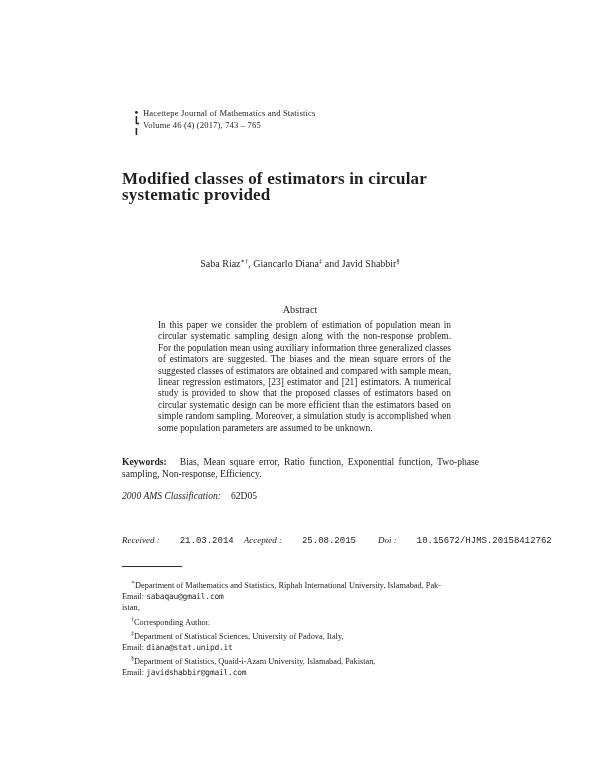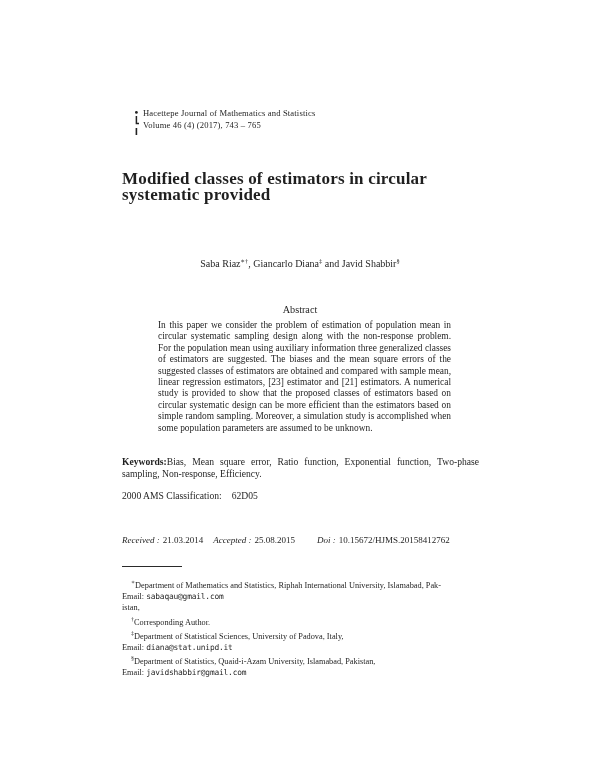--- a/index.html
+++ b/index.html
@@ -78,43 +78,43 @@
   
   .keywords {
     position: absolute;
     top: 456px;
     left: 122px;
     width: 357px;
     font-size: 9.6px;
     line-height: 11.8px;
     text-align: justify;
   }
-  .keywords .kw-label { font-weight: bold; }
+  .keywords .kw-label { font-weight: bold; margin-right: 13px; }
 
   
   .ams {
     position: absolute;
     top: 490px;
     left: 122px;
     width: 357px;
     font-size: 9.6px;
   }
-  .ams .ams-label { margin-right: 10px; }
+  .ams .ams-label { font-style: italic; margin-right: 10px; }
 
   
   .dates {
     position: absolute;
     top: 535px;
     left: 122px;
     width: 360px;
     font-size: 9px;
     white-space: nowrap;
   }
   .dates .dlabel { font-style: italic; margin-top: 36px; }
-  .dates .dval { margin-left: 3px; }
+  .dates .dval { margin-left: 20px; font-family: Liberation Mono, monospace; }
   .dates .gap-sm { display: inline-block; width: 10px; }
   .dates .gap-lg { display: inline-block; width: 22px; }
 
   
   .fn-rule {
     position: absolute;
     top: 566px;
     left: 122px;
     width: 60px;
     border-top: 1px solid #2a2a2a;

